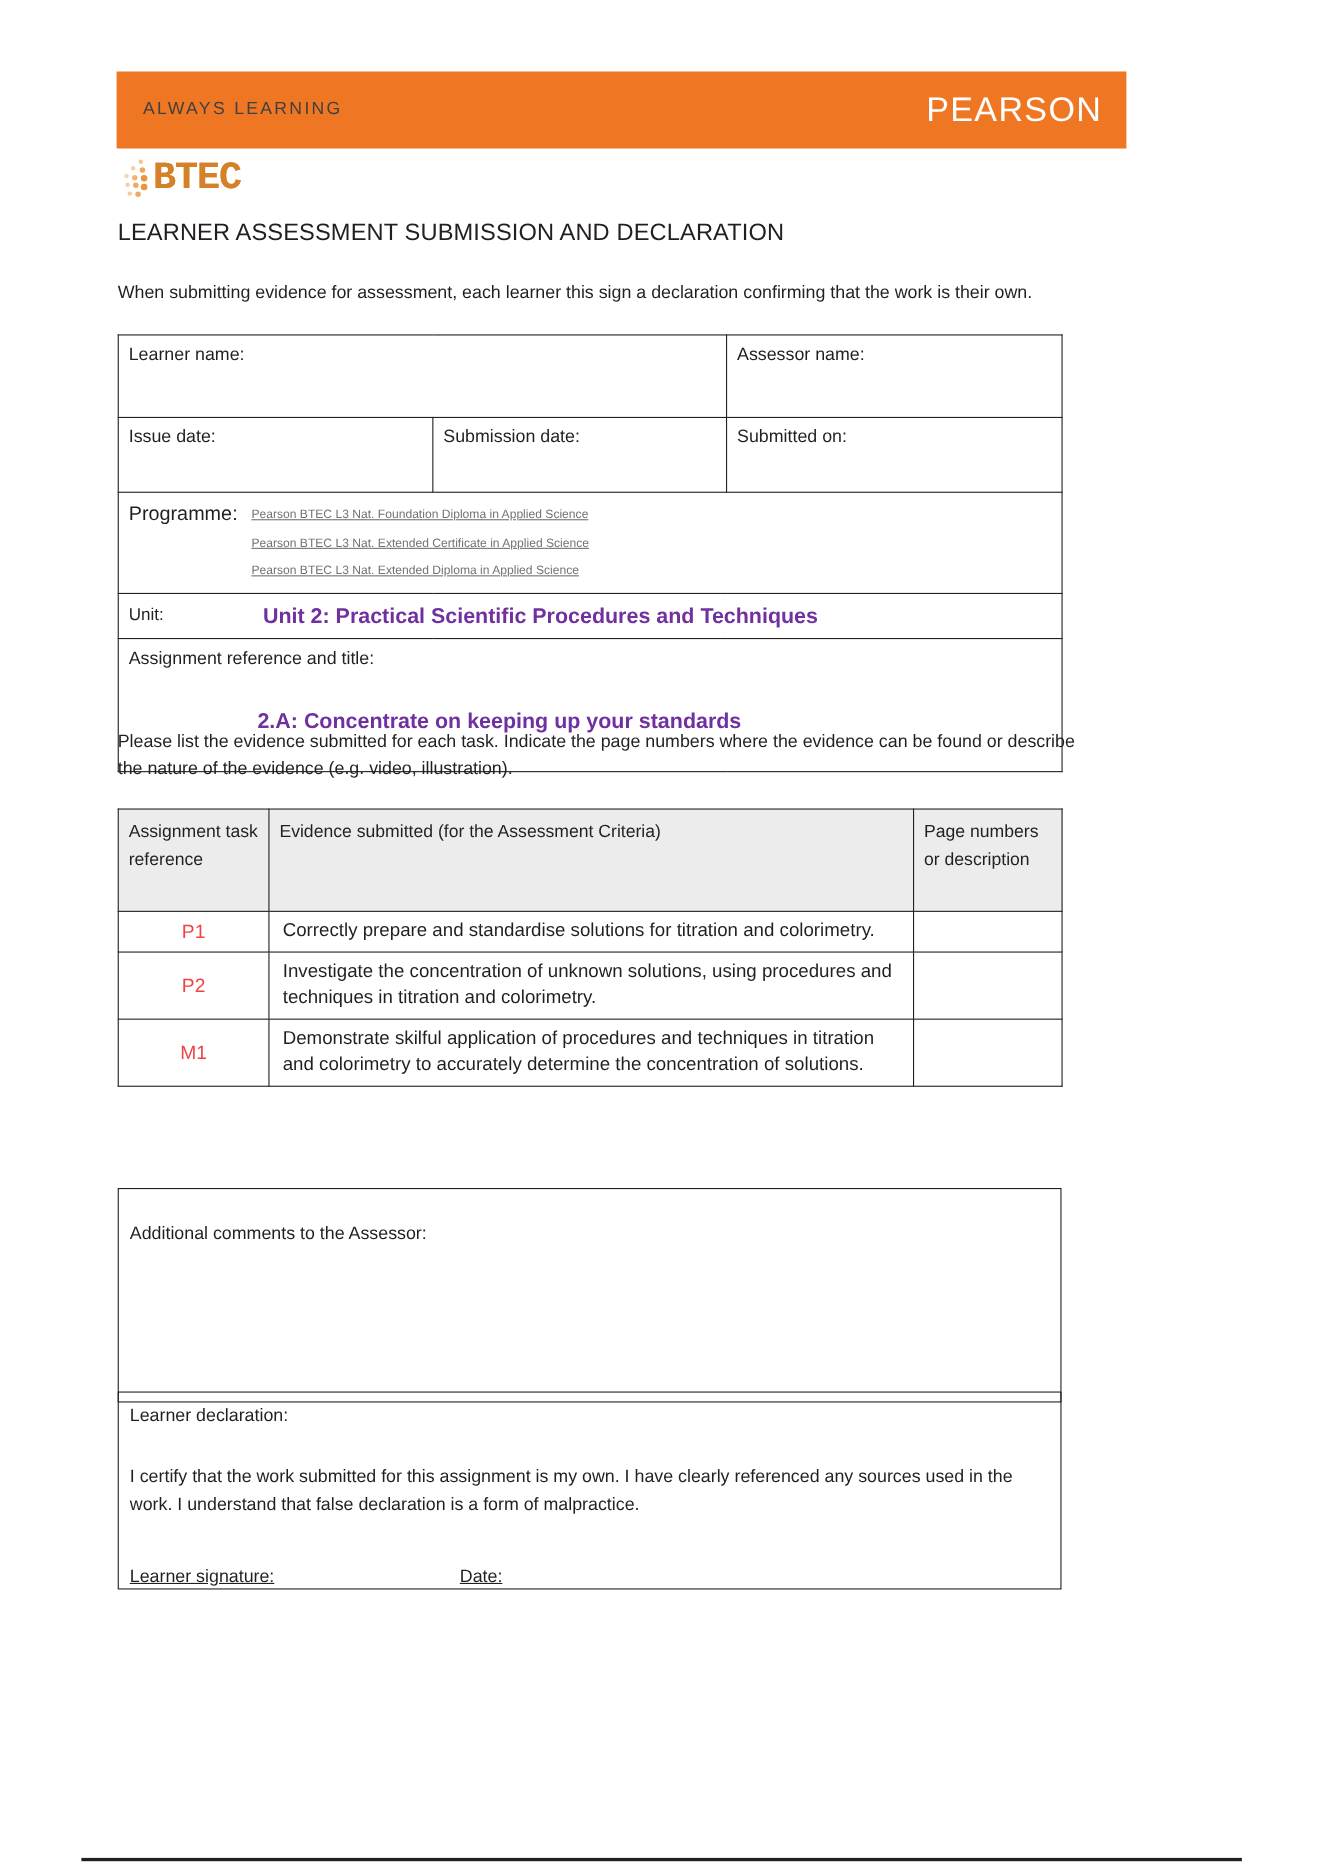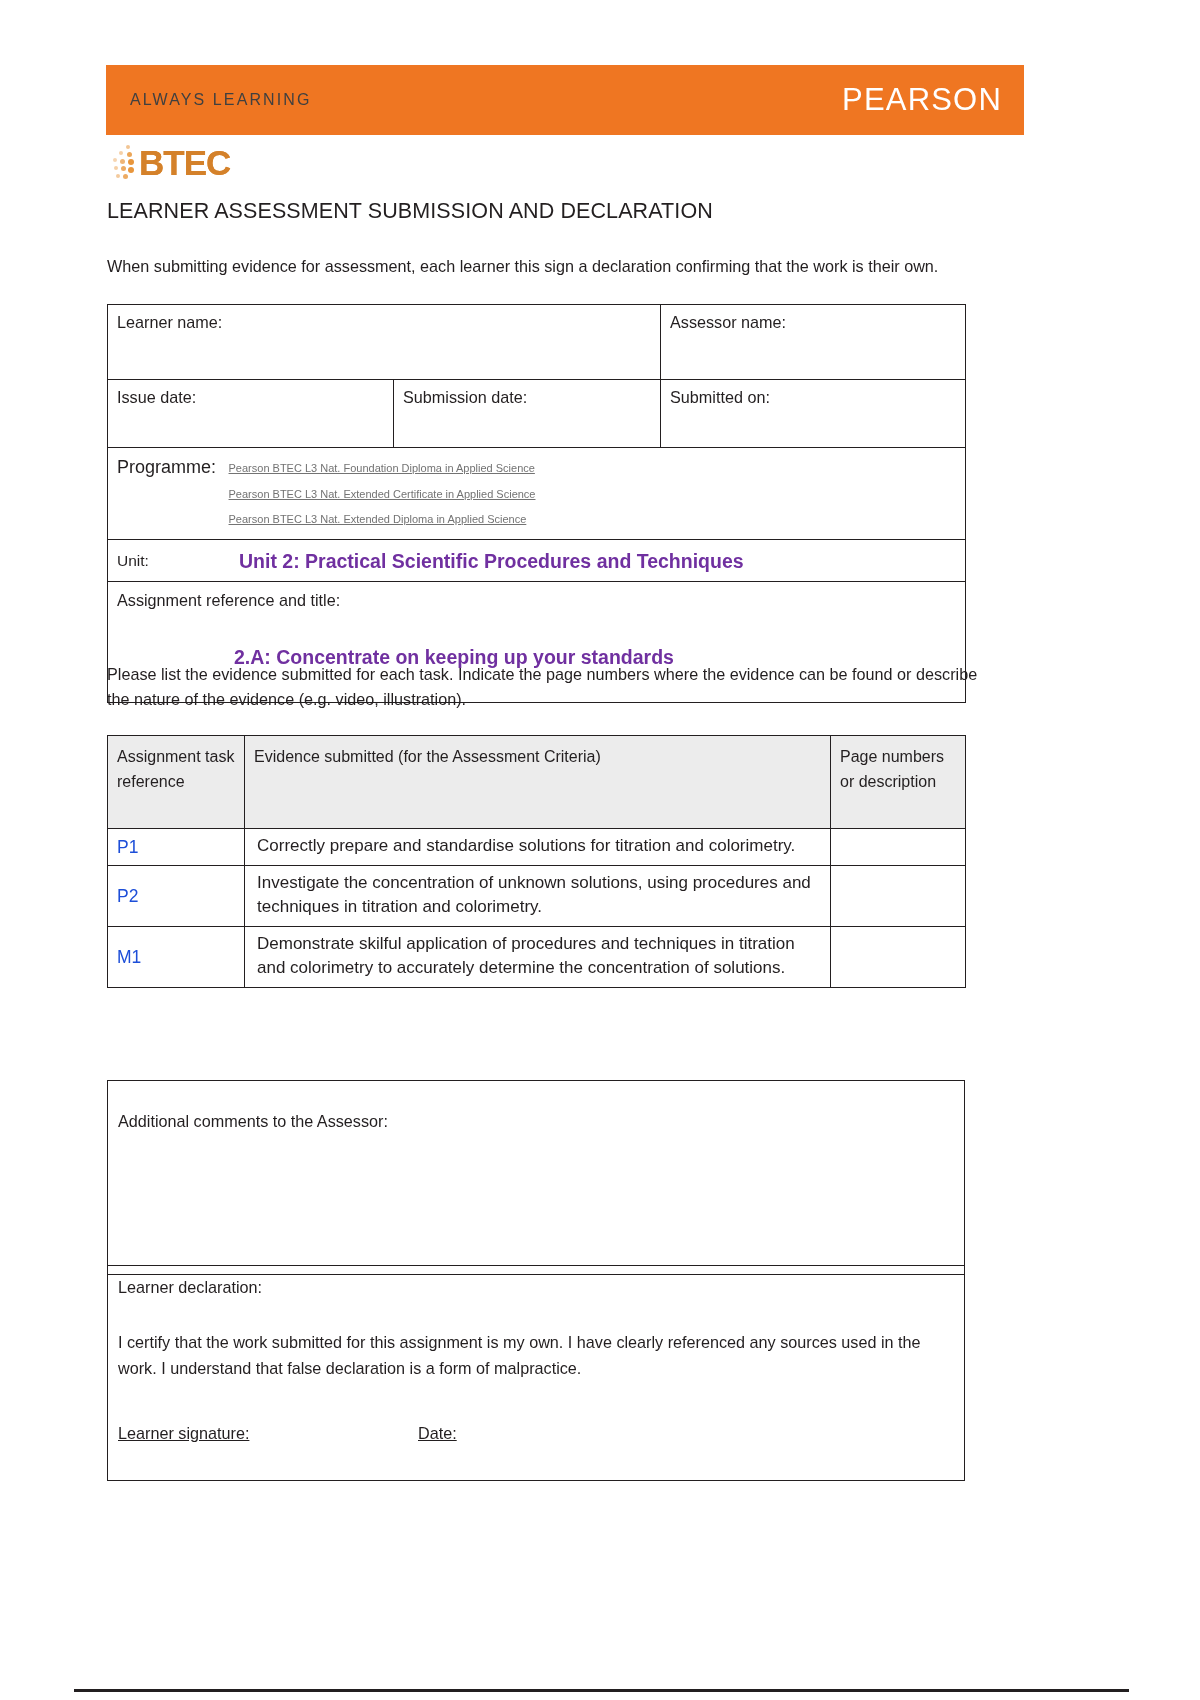--- a/index.html
+++ b/index.html
@@ -65,21 +65,21 @@
     height: 36px;
     position: relative;
     margin-right: 1px;
   }
   .btec-dots i {
     position: absolute;
     background: #e8963c;
     border-radius: 50%;
   }
   .btec-word {
-    font-family: Liberation Sans, sans-serif;
+    font-family: Liberation Mono, monospace;
     font-weight: bold;
     font-size: 35px;
     letter-spacing: -1px;
     background: linear-gradient(180deg, #c9761f 0%, #e8922f 45%, #d97f22 100%);
     -webkit-background-clip: text;
     background-clip: text;
     color: #d4812a;
     line-height: 1;
   }
 
@@ -197,22 +197,23 @@
 
   #evidence-table thead td {
     background: #ececec;
     font-size: 16px;
     line-height: 25px;
     vertical-align: top;
     height: 78px;
     padding-top: 8px;
   }
   #evidence-table tbody td.crit {
+    text-align: center;
     vertical-align: middle;
-    color: #1d4ed8;
+    color: #ef4444;
     font-size: 17.5px;
   }
   #evidence-table tbody td.desc {
     font-size: 17px;
     line-height: 24.5px;
     padding-top: 5px;
     padding-left: 12px;
   }
   #evidence-table tbody td.pages { }
 
@@ -228,21 +229,21 @@
     padding: 31px 10px 7px 10px;
     font-size: 16.2px;
   }
 
   
   #declaration-box {
     position: absolute;
     left: 107px;
     top: 1265px;
     width: 858px;
-    height: 216px;
+    height: 180px;
     border: 1.6px solid #231f20;
     box-sizing: border-box;
     padding: 9px 12px 0 10px;
     font-size: 16.2px;
   }
   .decl-heading { line-height: 24px; }
   .decl-body {
     margin-top: 30px;
     line-height: 26px;
     width: 830px;

